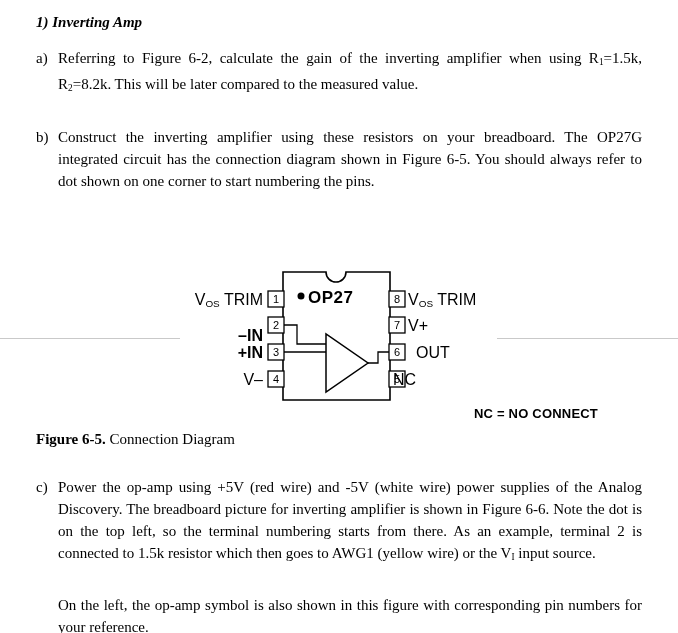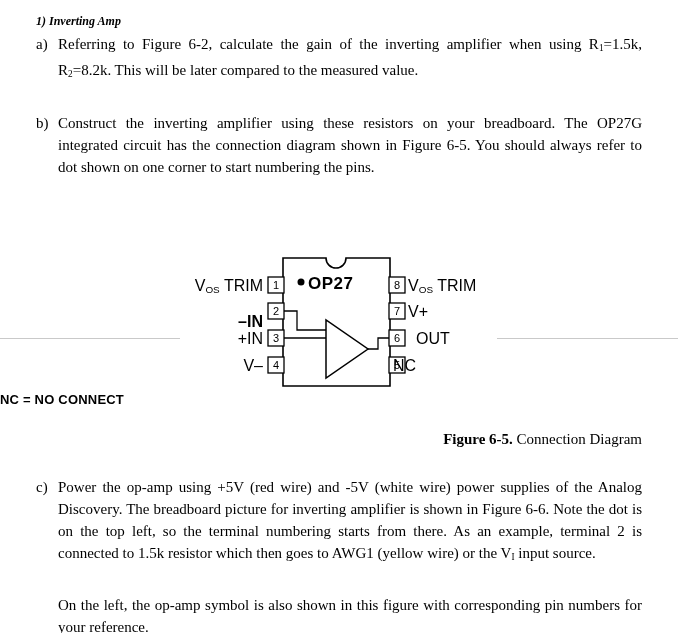--- a/index.html
+++ b/index.html
@@ -6,37 +6,37 @@
   html, body { width:678px; height:633px; }
   body {
     background:#ffffff;
     color:#000000;
     font-family:"Liberation Serif", serif;
     font-size:15px;
     padding:14px 36px 0 36px;
     position:relative;
     overflow:hidden;
   }
-  .heading { font-weight:bold; font-style:italic; font-size:12px; margin-bottom:4px; }
+  .heading { font-weight:bold; font-style:italic; font-size:15px; margin-bottom:16px; }
   .item { display:flex; margin-bottom:26px; }
   .item-label { flex:0 0 22px; width:22px; line-height:22px; }
   .item-text { flex:1; text-align:justify; line-height:22px; }
   .sub { font-size:0.62em; vertical-align:-0.25em; }
   .figure {
     position:relative; width:678px; height:162px;
     margin:74px 0 0 -36px;
     font-family:"Liberation Sans", sans-serif;
   }
   .figure svg { position:absolute; left:0; top:0; }
   .chip-label { position:absolute; left:308px; top:22px; font-weight:bold; font-size:17px; letter-spacing:0.5px; }
   .pin-num { position:absolute; width:16px; line-height:16px; text-align:center; font-size:11px; }
   .pin-label { position:absolute; line-height:17px; font-size:16px; white-space:nowrap; }
   .pin-label.left { text-align:right; }
-  .nc-note { position:absolute; left:0; top:140px; width:598px; text-align:left; font-weight:bold; font-size:13px; letter-spacing:0.2px; }
-  .caption { text-align:right; margin-top:14px; line-height:22px; }
+  .nc-note { position:absolute; left:0; top:140px; width:598px; text-align:right; font-weight:bold; font-size:13px; letter-spacing:0.2px; }
+  .caption { text-align:left; line-height:22px; }
   .cap-b { font-weight:bold; }
   .closing { margin:22px 0 0 22px; text-align:justify; line-height:22px; }
   .divider { position:absolute; top:338px; height:1px; background:#c9c9c9; }
   .divider.left { left:0; width:180px; }
   .divider.right { left:497px; width:181px; }
 </style>
 </head>
 <body>
 
 <div class="divider left"></div>
@@ -78,21 +78,21 @@
       <rect x="389" y="105" width="16" height="16"></rect>
     </g>
   </svg>
   <div class="chip-label">OP27</div>
   <div class="nc-note">NC = NO CONNECT</div>
 <div class="pin-num" style="left: 268px; top: 25px;">1</div>
     <div class="pin-label left" style="right: 415px; top: 25px;"><span>V</span><span class="sub">OS</span><span> TRIM</span></div>
     <div class="pin-num" style="left: 268px; top: 51px;">2</div>
     <div class="pin-label left" style="right: 415px; top: 61px; font-weight: bold;"><span>–IN</span></div>
     <div class="pin-num" style="left: 268px; top: 78px;">3</div>
-    <div class="pin-label left" style="right: 415px; top: 78px;"><span>+IN</span></div>
+    <div class="pin-label left" style="right: 415px; top: 78px; font-weight: bold;"><span>+IN</span></div>
     <div class="pin-num" style="left: 268px; top: 105px;">4</div>
     <div class="pin-label left" style="right: 415px; top: 105px;"><span>V–</span></div>
     <div class="pin-num" style="left: 389px; top: 25px;">8</div>
     <div class="pin-label" style="left: 408px; top: 25px;"><span>V</span><span class="sub">OS</span><span> TRIM</span></div>
     <div class="pin-num" style="left: 389px; top: 51px;">7</div>
     <div class="pin-label" style="left: 408px; top: 51px;"><span>V+</span></div>
     <div class="pin-num" style="left: 389px; top: 78px;">6</div>
     <div class="pin-label" style="left: 408px; top: 78px; margin-left: 8px;"><span>OUT</span></div>
     <div class="pin-num" style="left: 389px; top: 105px;">5</div>
     <div class="pin-label" style="left: 393px; top: 105px;"><span>NC</span></div>

